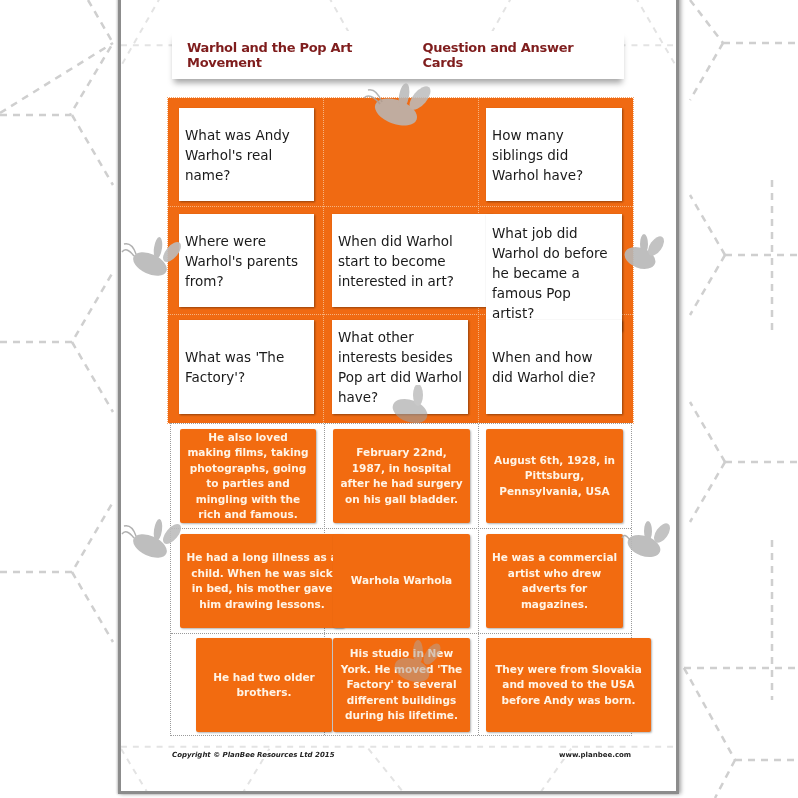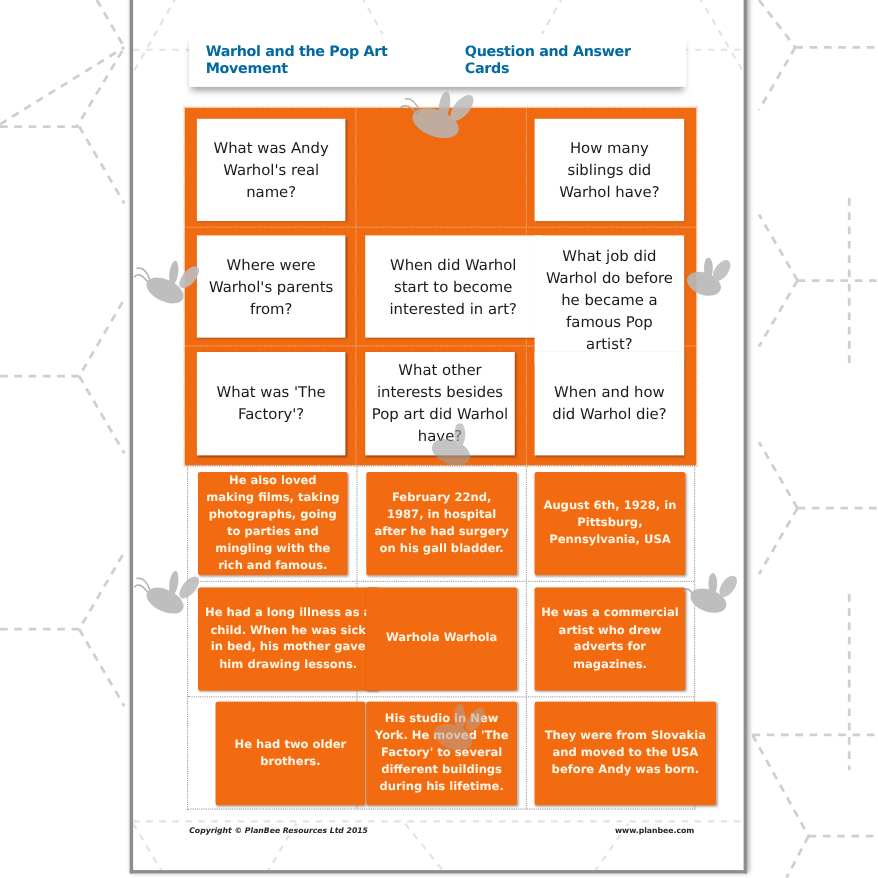--- a/index.html
+++ b/index.html
@@ -19,30 +19,30 @@
     .sheet-pattern { position:absolute; left:0; top:0; width:100%; height:100%; }
     .header {
       position:absolute; left:172px; top:31px; width:452px; height:48px;
       background:#ffffff; z-index:3;
       box-shadow: 0 6px 6px -2px rgba(0,0,0,0.35);
       display:flex; align-items:center; justify-content:space-between;
       padding:0 13px 0 15px; box-sizing:border-box;
     }
     .header-title {
       font-family: "DejaVu Sans", sans-serif; font-weight:bold; font-size:13px;
-      color:#0369a1; letter-spacing:-0.3px;
+      color:#7f1d1d; letter-spacing:-0.3px;
     }
     .q-block {
       position:absolute; left:168px; top:98px; width:465px; height:325px;
       background:#f06a12; z-index:2;
       outline:1px dotted #f7a46a;
     }
     .q-card {
       position:absolute; background:#ffffff;
-      display:flex; align-items:center; justify-content:center; text-align:center;
+      display:flex; align-items:center; justify-content:center; text-align:left;
       font-family: "DejaVu Sans", sans-serif; font-size:13.5px; line-height:20px;
       color:#1a1a1a; box-sizing:border-box; padding:0 6px;
       box-shadow: 1px 1px 2px rgba(0,0,0,0.4);
     }
     .q-divider-v { position:absolute; top:0; width:0; height:325px; border-left:1px dotted #f5b380; }
     .q-divider-h { position:absolute; left:0; height:0; width:465px; border-top:1px dotted #f5b380; }
     .a-block {
       position:absolute; left:170px; top:423px; width:462px; height:313px; z-index:2;
       border:1px dotted #9a9a9a; box-sizing:border-box;
     }

